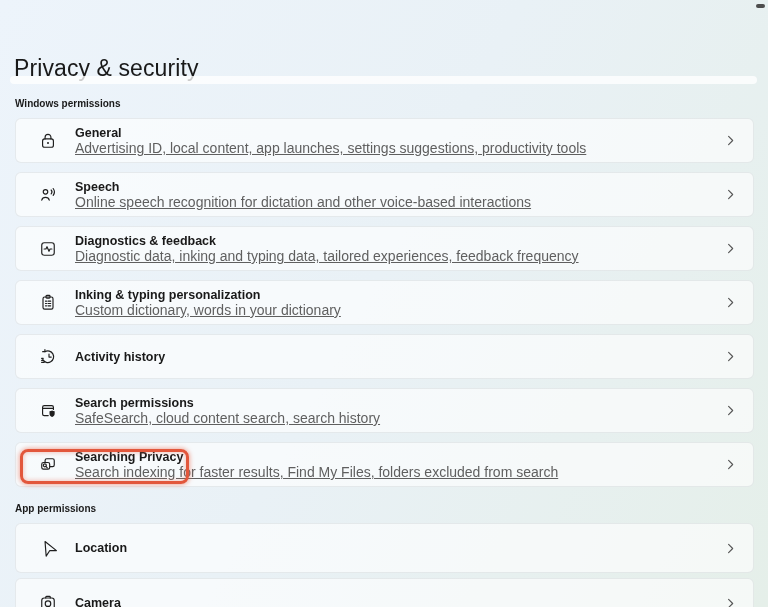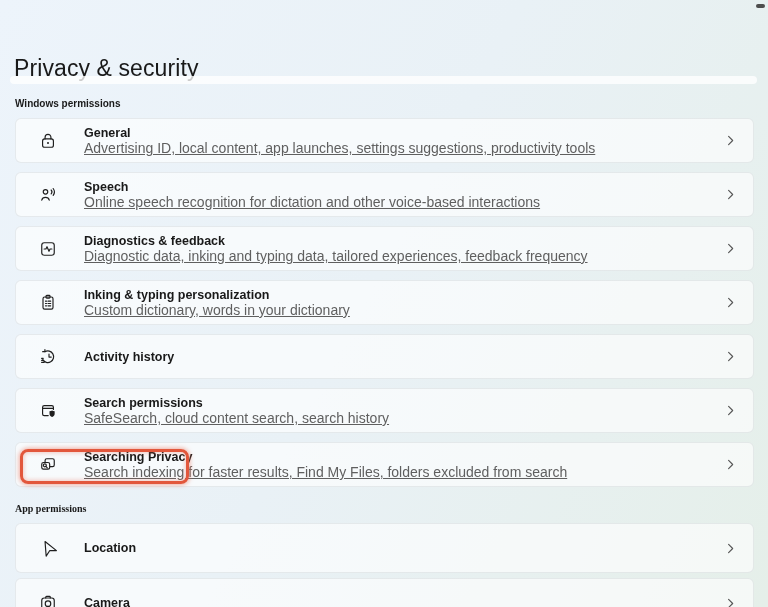--- a/index.html
+++ b/index.html
@@ -19,21 +19,21 @@
   }
   .white-bar {
     position: absolute; left: 10px; top: 76px; width: 747px; height: 8px;
     background: rgba(255,255,255,0.78); border-radius: 4px;
   }
   .section-header {
     position: absolute; left: 15px;
     font-size: 10px; font-weight: 700; color: #1a1a1a;
   }
   #header-windows { top: 98px; }
-  #header-app { top: 503px; font-family: Liberation Serif, serif; }
+  #header-app { top: 503px; }
   .list {
     position: absolute; left: 15px; width: 739px;
     display: flex; flex-direction: column;
   }
   #list-windows { top: 118px; gap: 9px; }
   #list-app { top: 523px; gap: 5px; }
   .row {
     position: relative; box-sizing: border-box;
     display: flex; align-items: center;
     height: 45px; padding: 0 16px 0 22px;
@@ -41,21 +41,21 @@
     border: 1px solid rgba(110,125,135,0.14);
     border-radius: 6px;
     cursor: pointer;
   }
   #list-app .row { height: 50px; }
   .icon {
     width: 20px; height: 20px; flex: 0 0 20px; margin-right: 17px;
     display: flex; align-items: center; justify-content: center;
   }
   .icon svg { width: 20px; height: 20px; }
-  .texts { display: flex; flex-direction: column; gap: 2px; min-width: 0; margin-left: 9px; }
+  .texts { display: flex; flex-direction: column; gap: 2px; min-width: 0; }
   .row-label { font-size: 12.5px; font-weight: 600; color: #191919; line-height: 14px; }
   .row-desc { font-size: 14px; font-weight: 400; color: #5f5f5f; line-height: 13px; text-decoration: underline; }
   .chevron { margin-left: auto; display: flex; align-items: center; }
   .chevron svg { width: 13px; height: 13px; }
   .highlight-box {
     position: absolute; left: 4px; top: 6px;
     box-sizing: border-box; width: 169px; height: 35px;
     border: 3px solid var(--highlight, #e2573c); border-radius: 8px;
     box-shadow: 0 0 4px 1px rgba(236,110,84,0.55), inset 0 0 4px 1px rgba(236,110,84,0.35);
     pointer-events: none;

